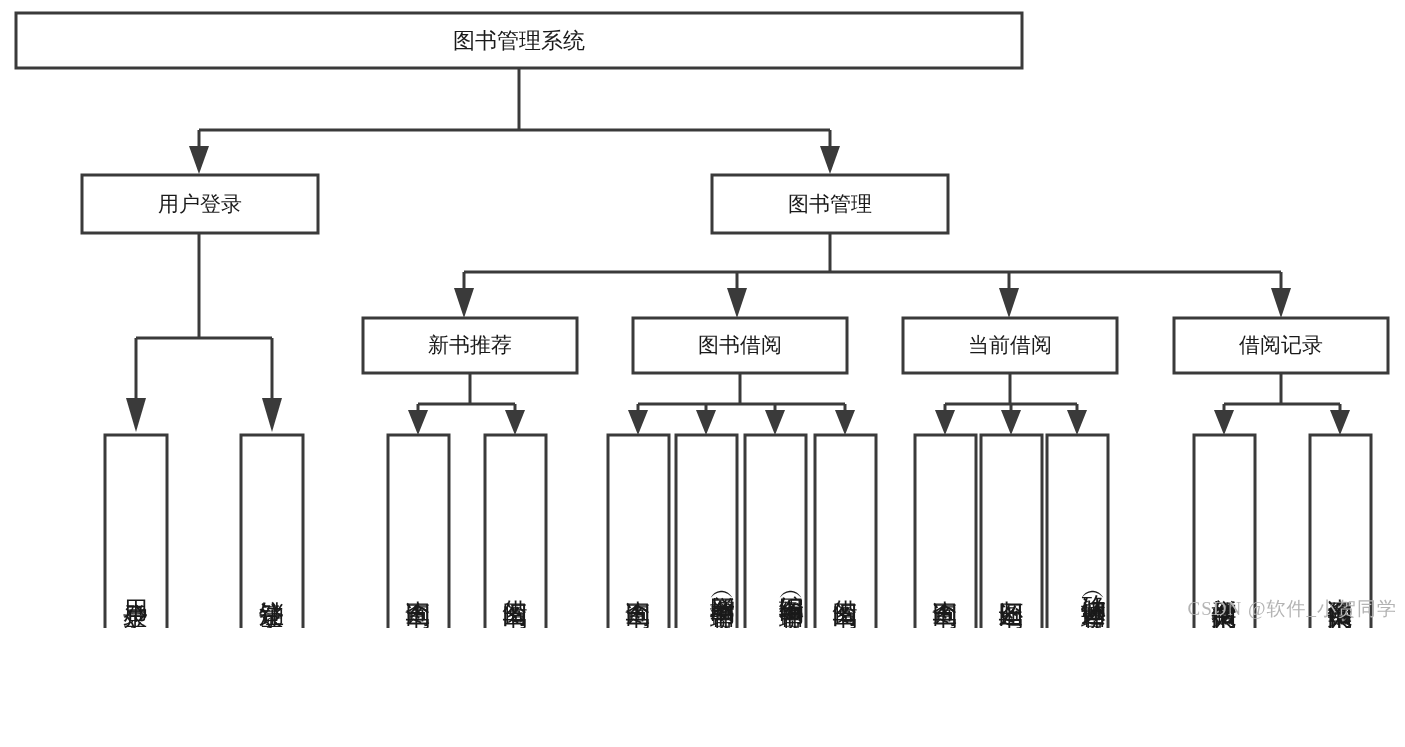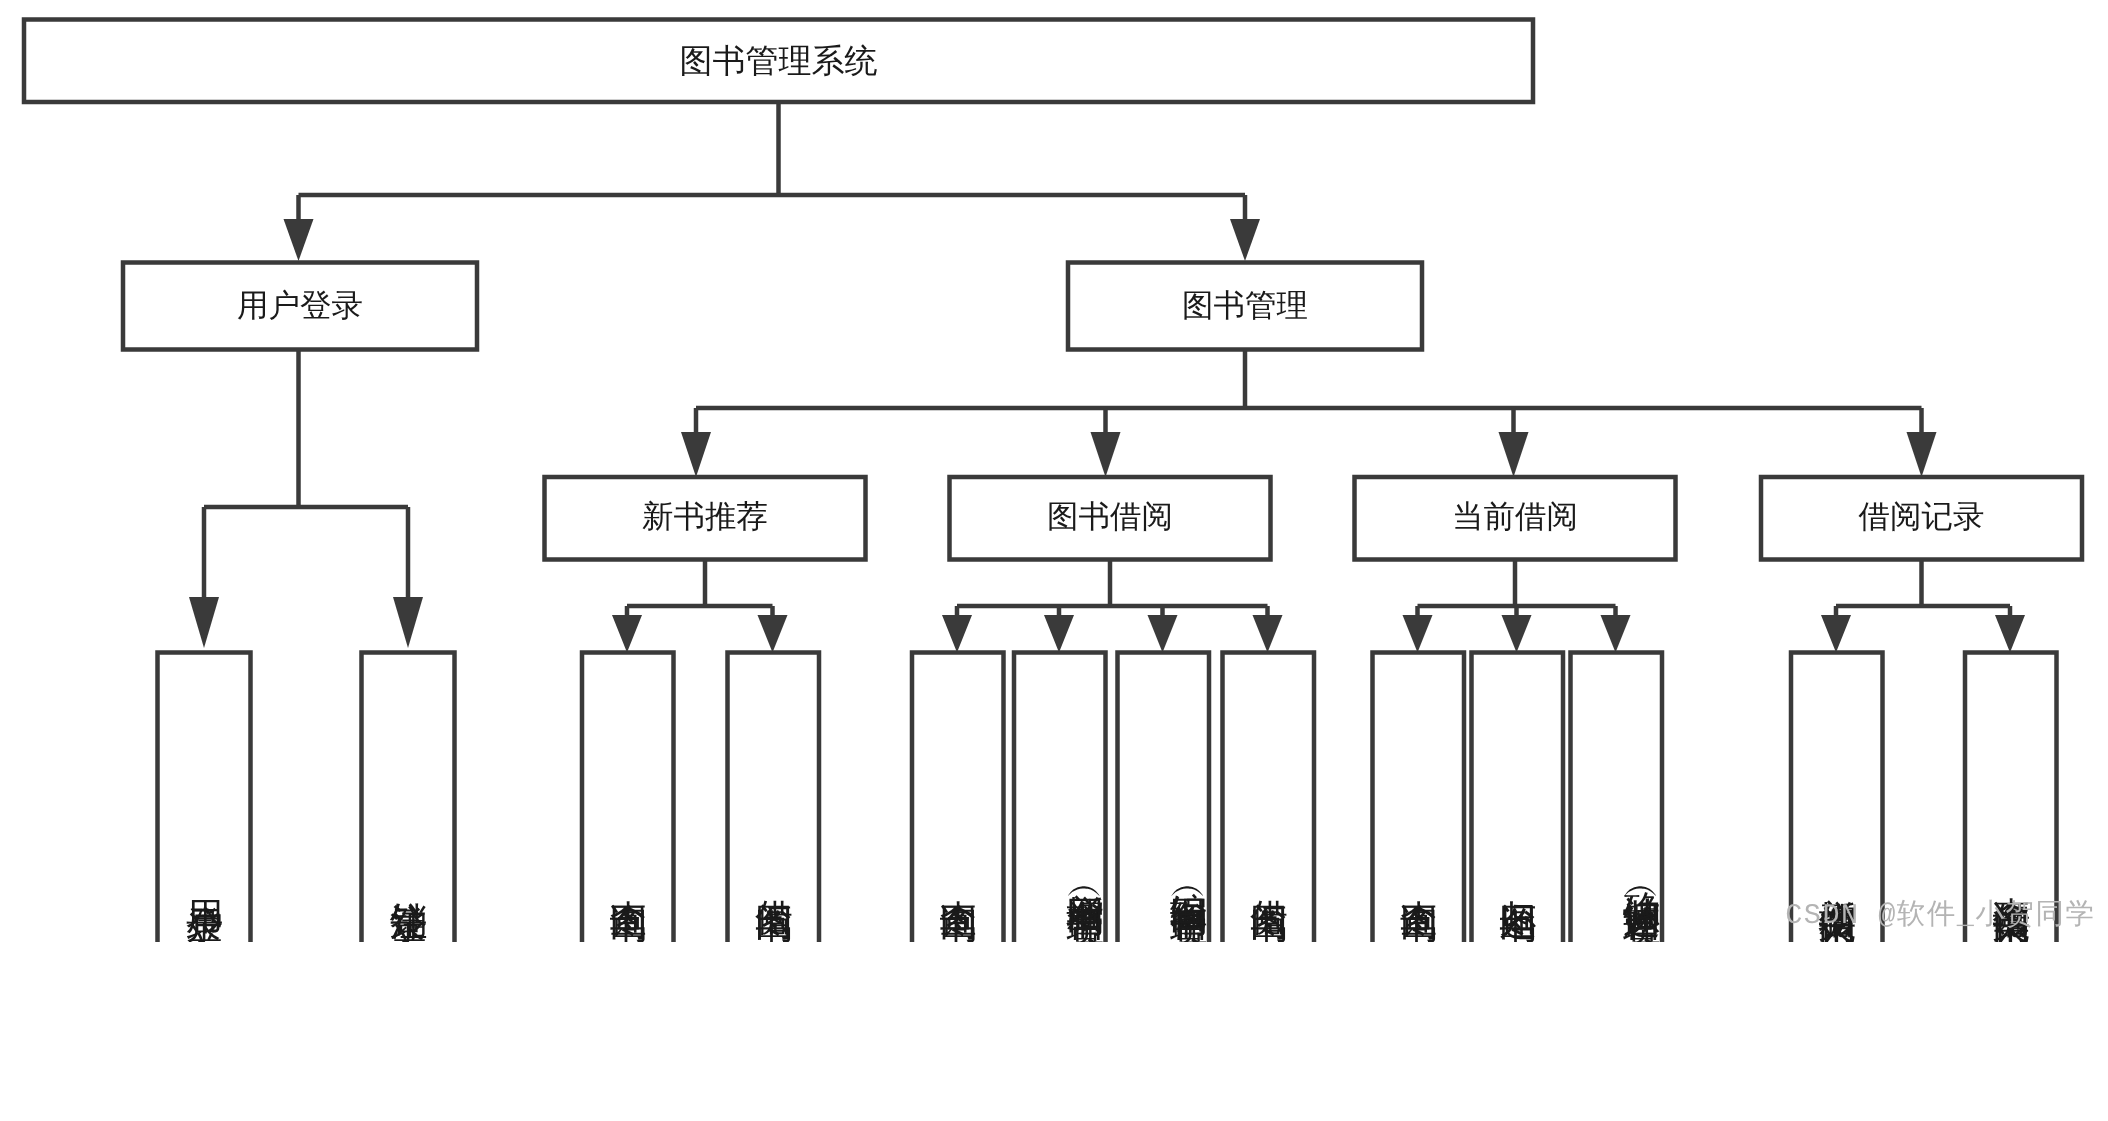--- a/index.html
+++ b/index.html
@@ -65,21 +65,21 @@
     letter-spacing: 2px;
     color: #1a1a1a;
     white-space: nowrap;
     text-align: center;
     pointer-events: none;
   }
   .watermark {
     position: absolute;
     right: 8px;
     bottom: 6px;
-    font-family: Liberation Mono, monospace;
+    font-family: Liberation Serif, serif;
     font-size: 19px;
     color: #b4b4b4;
     letter-spacing: 1px;
     user-select: none;
   }
 </style>
 </head>
 <body>
 
 <div id="diagram-root">

